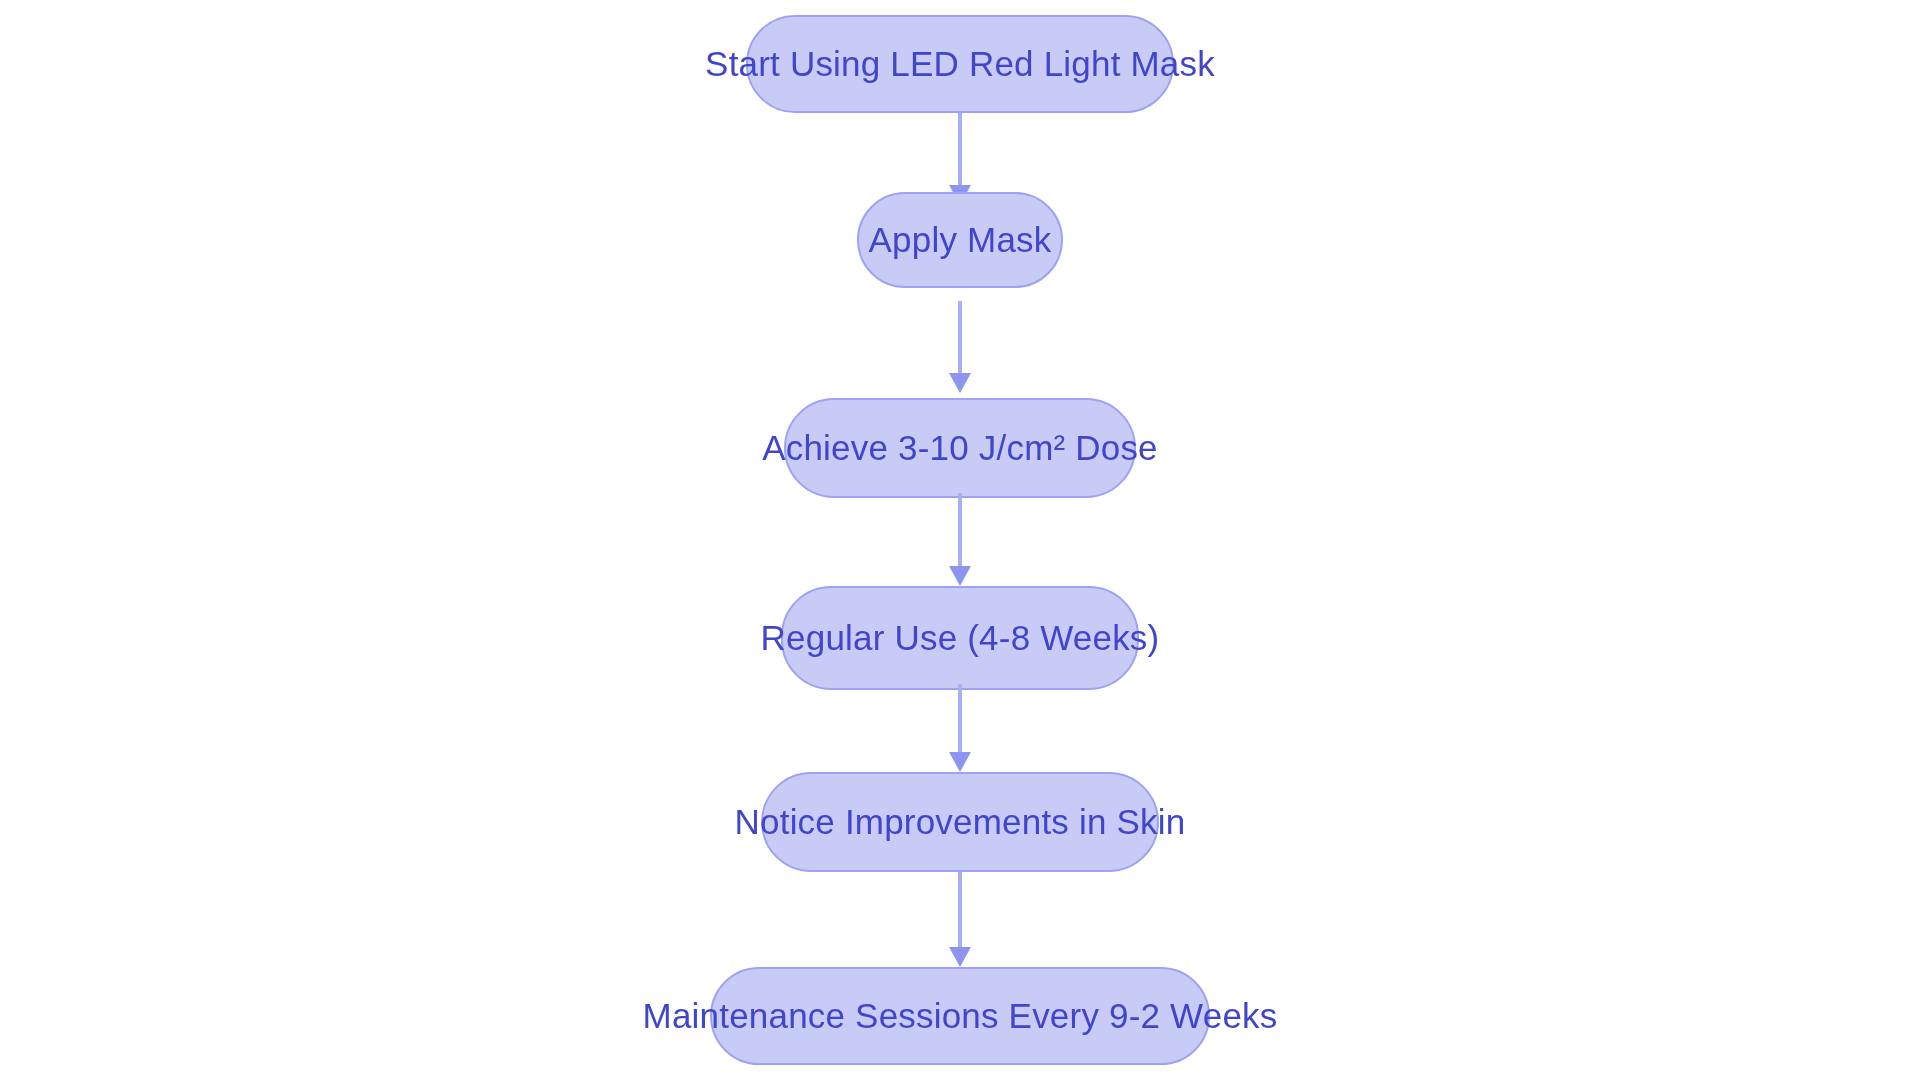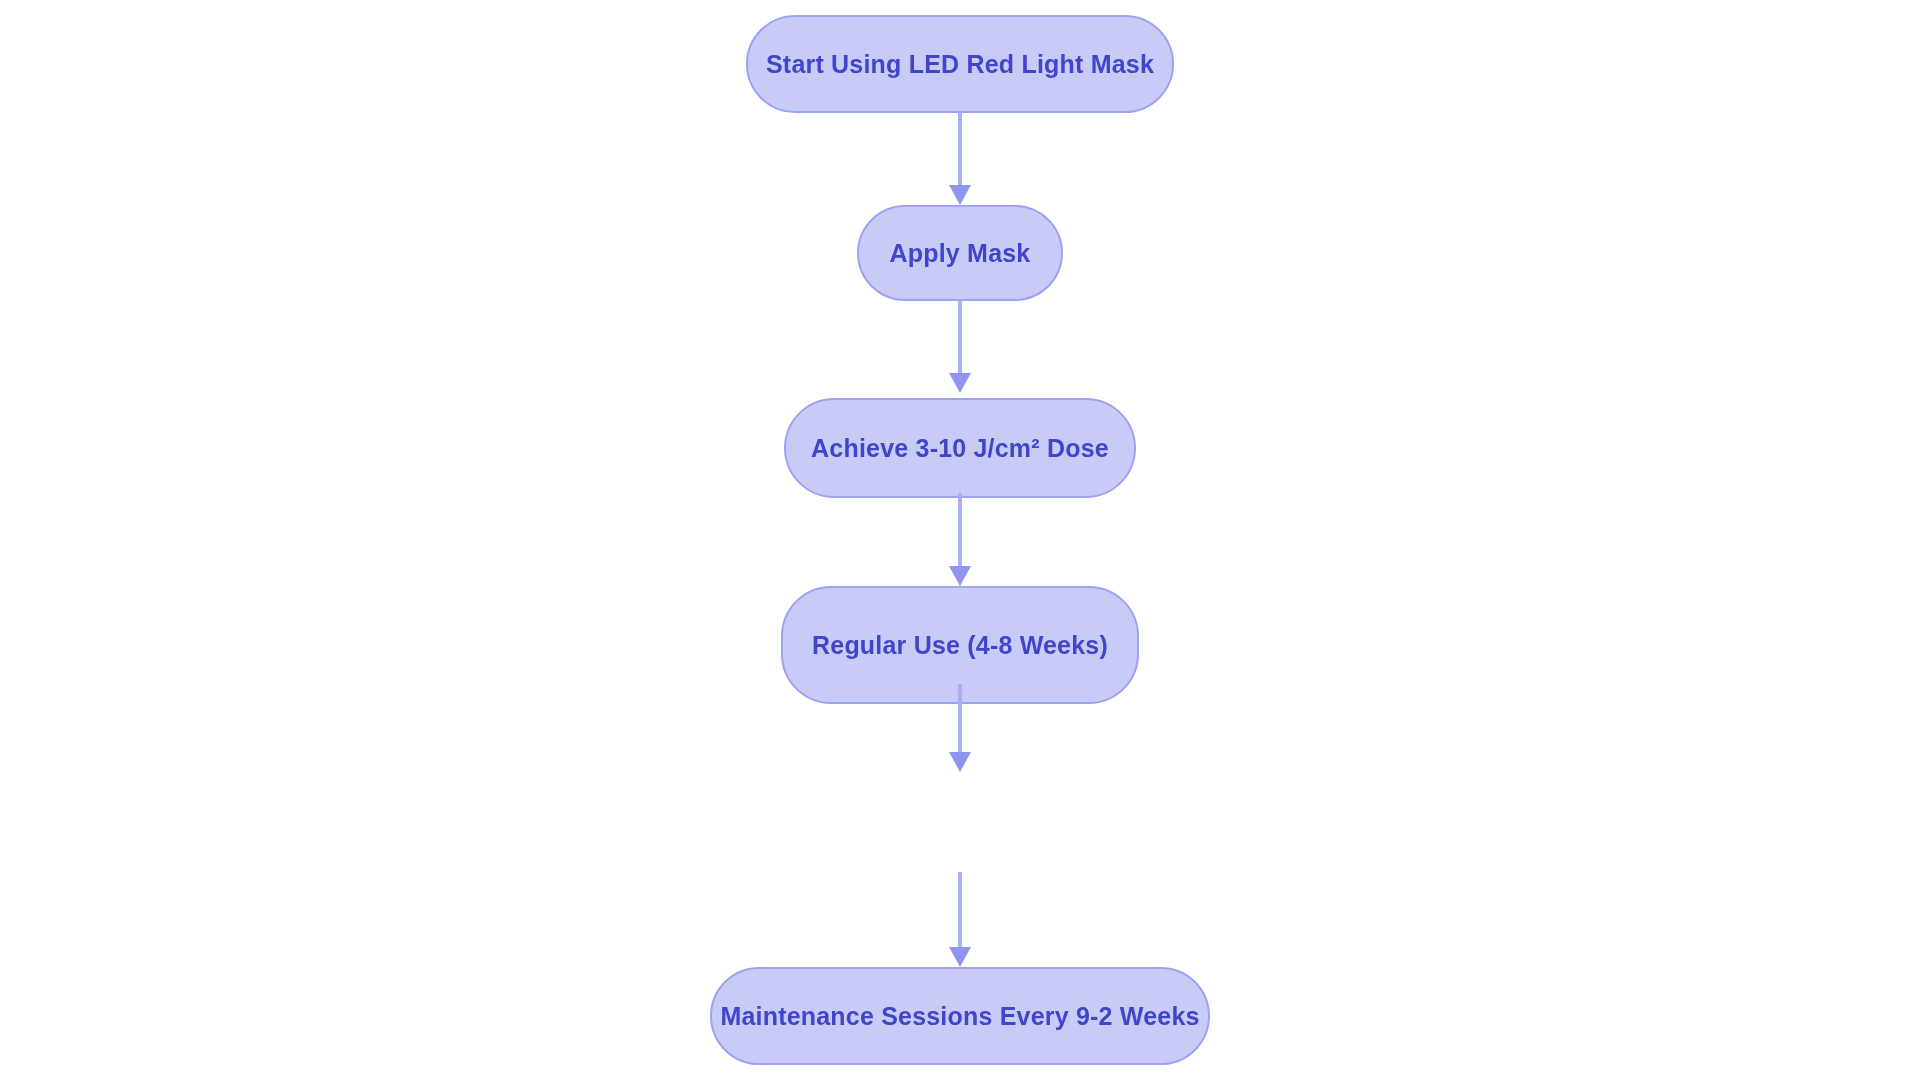--- a/index.html
+++ b/index.html
@@ -22,22 +22,22 @@
     background: #c9cbf7;
     border: 2px solid #9da3f0;
     border-radius: 50px;
     display: flex;
     align-items: center;
     justify-content: center;
     box-sizing: border-box;
   }
   .node .label {
     color: #4145c9;
-    font-size: 25px;
-    font-weight: 700;
+    font-size: 35px;
+    font-weight: 400;
     letter-spacing: 0.2px;
     white-space: nowrap;
     text-align: center;
   }
   .connector {
     position: absolute;
     left: 50%;
     transform: translateX(-50%);
     width: 22px;
     display: flex;
@@ -52,23 +52,23 @@
   .connector .head {
     width: 0;
     height: 0;
     border-left: 11px solid transparent;
     border-right: 11px solid transparent;
     border-top: 20px solid #8d95f0;
     flex: 0 0 auto;
   }
   
   .n0 { top: 15px;  height: 98px;  width: 428px; }
-  .n1 { top: 205px; height: 96px;  width: 206px; }
+  .n1 { top: 192px; height: 96px;  width: 206px; }
   .n2 { top: 398px; height: 100px; width: 352px; }
-  .n3 { top: 586px; height: 118px;  width: 358px; }
+  .n3 { top: 586px; height: 104px;  width: 358px; }
   .n4 { top: 772px; height: 100px; width: 398px; }
   .n5 { top: 967px; height: 98px;  width: 500px; }
   
   .c0 { top: 113px; height: 92px; }
   .c1 { top: 301px; height: 92px; }
   .c2 { top: 493px; height: 93px; }
   .c3 { top: 684px; height: 88px; }
   .c4 { top: 872px; height: 95px; }
 </style>
 </head>
@@ -105,20 +105,23 @@
 
   <div class="node n3">
     <span class="label">Regular Use (4-8 Weeks)</span>
   </div>
 
   <div class="connector c3">
     <div class="line"></div>
     <div class="head"></div>
   </div>
 
+  <div class="node n4">
+    <span class="label">Notice Improvements in Skin</span>
+  </div>
 
   <div class="connector c4">
     <div class="line"></div>
     <div class="head"></div>
   </div>
 
   <div class="node n5">
     <span class="label">Maintenance Sessions Every 9-2 Weeks</span>
   </div>
 

